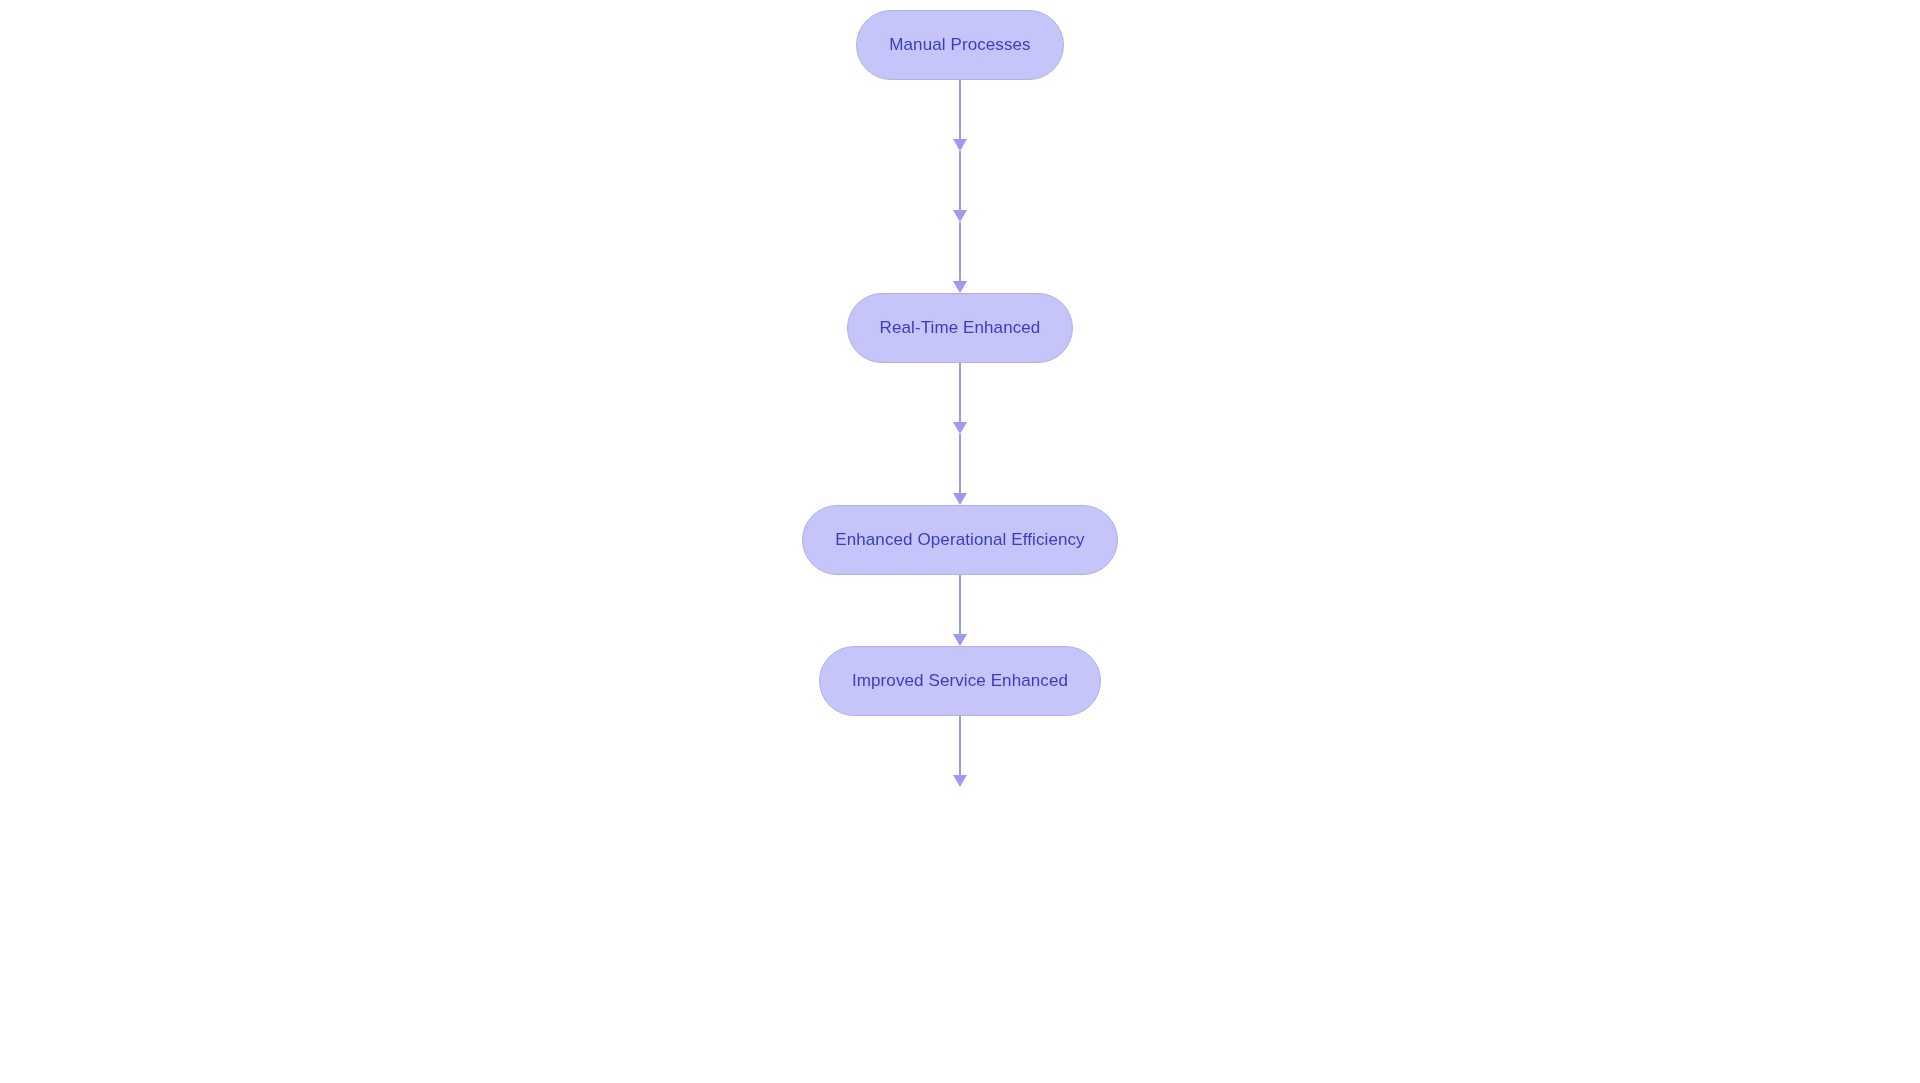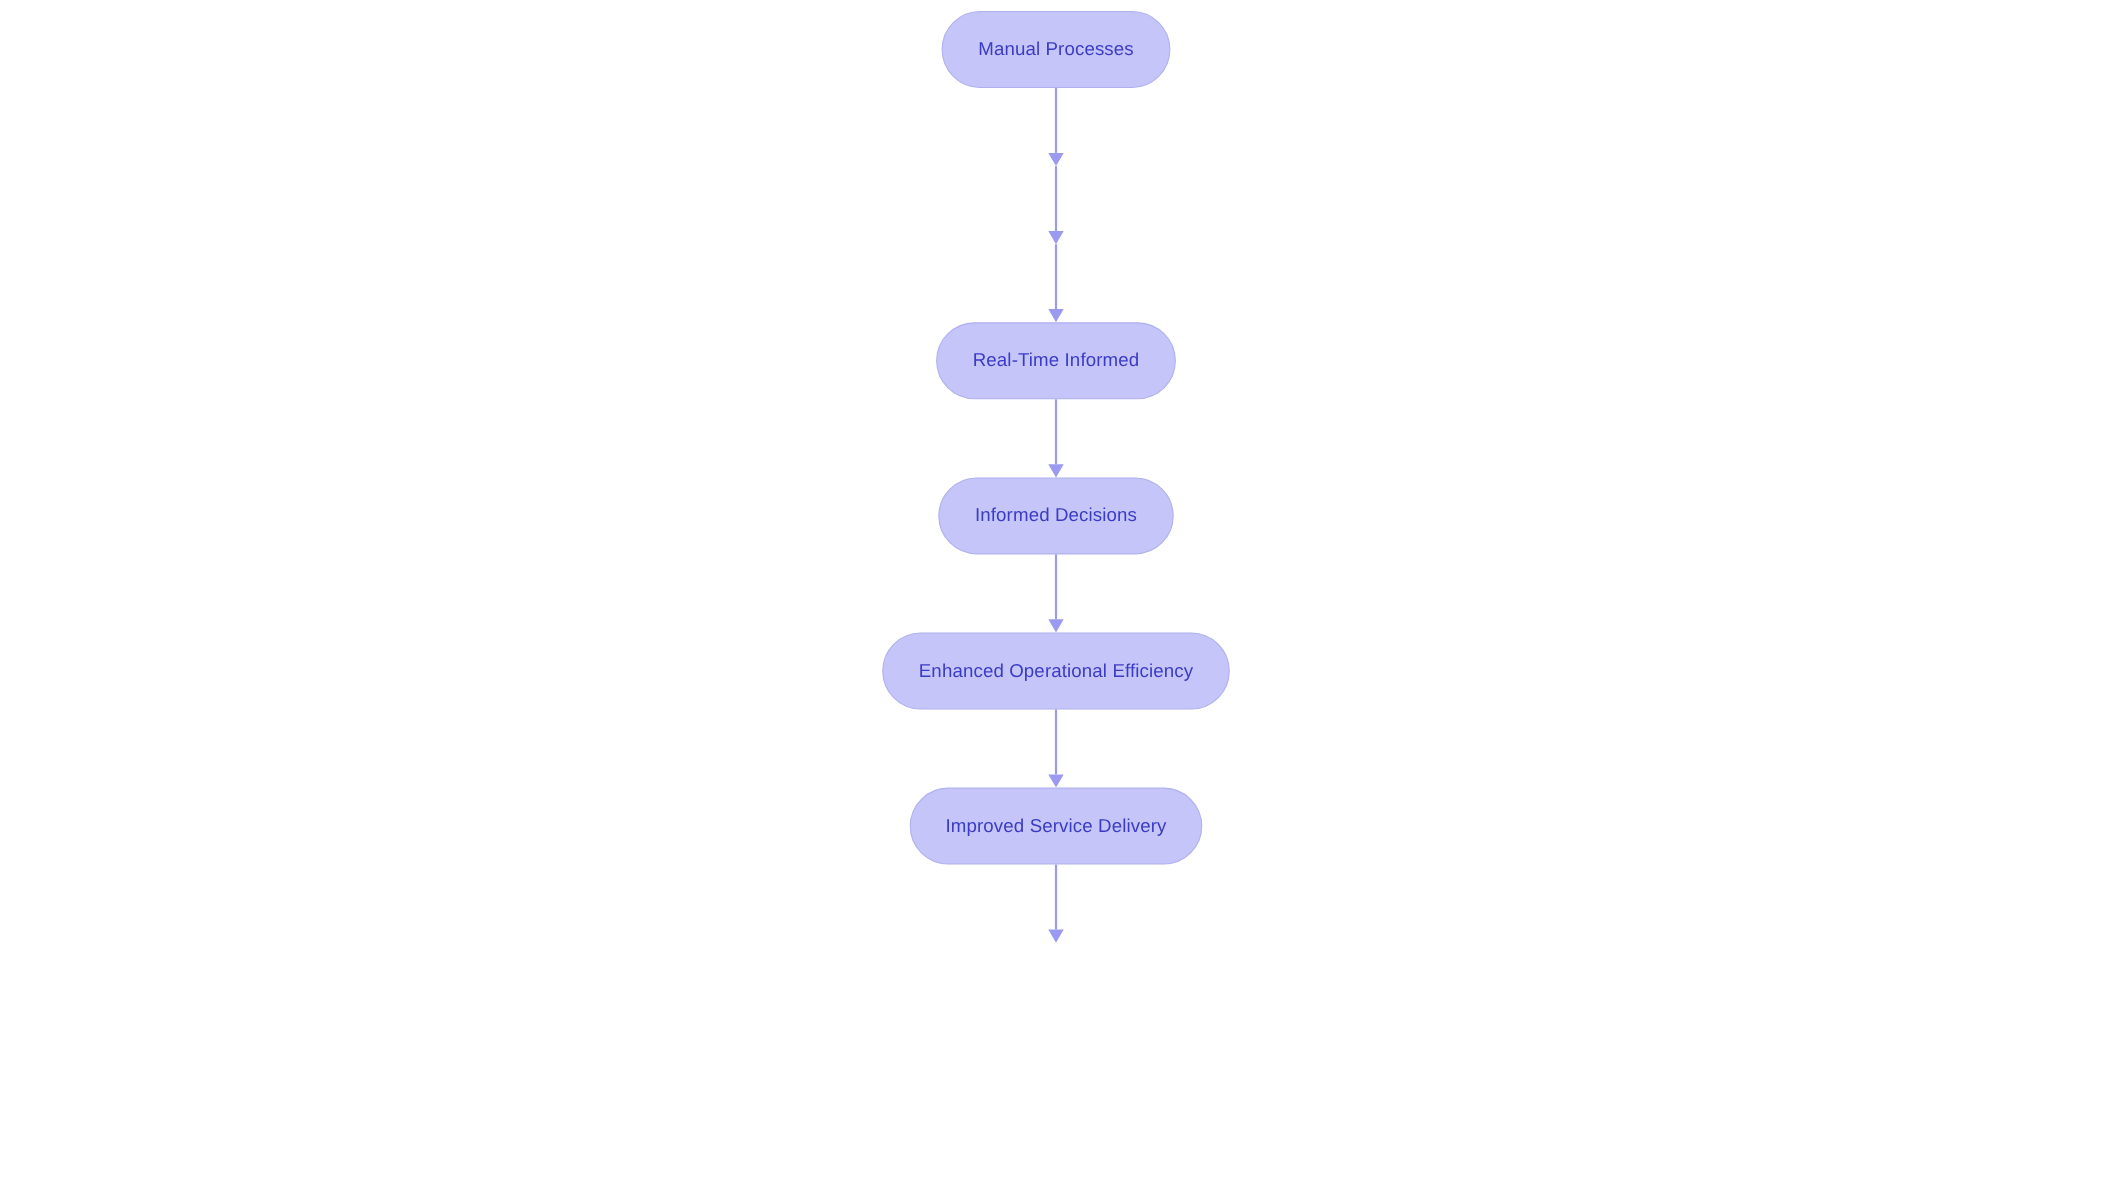--- a/index.html
+++ b/index.html
@@ -101,48 +101,45 @@
       <div class="head"></div>
     </div>
 
 
     <div class="connector">
       <div class="line"></div>
       <div class="head"></div>
     </div>
 
     <div class="node">
-      <span>Real-Time Informed</span>
+      <span>Real-Time Enhanced</span>
     </div>
 
     <div class="connector">
       <div class="line"></div>
       <div class="head"></div>
     </div>
 
-    <div class="node">
-      <span>Informed Decisions</span>
-    </div>
 
     <div class="connector">
       <div class="line"></div>
       <div class="head"></div>
     </div>
 
     <div class="node">
       <span>Enhanced Operational Efficiency</span>
     </div>
 
     <div class="connector">
       <div class="line"></div>
       <div class="head"></div>
     </div>
 
     <div class="node">
-      <span>Improved Service Delivery</span>
+      <span>Improved Service Enhanced</span>
     </div>
 
     <div class="connector">
       <div class="line"></div>
       <div class="head"></div>
     </div>
 
 
   </div>
 </div>

